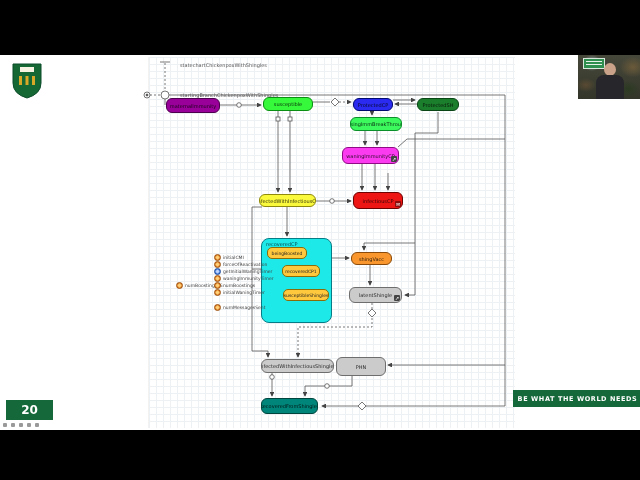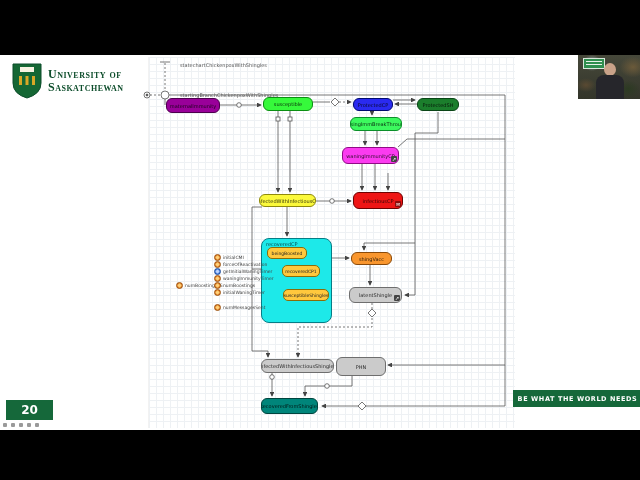--- a/index.html
+++ b/index.html
@@ -80,24 +80,20 @@
 <div class="slide">
 
   <div class="logo">
     <svg width="30" height="36" viewBox="0 0 30 36">
       <path d="M1,1 h28 v19 q0,11 -14,15 q-14,-4 -14,-15 z" fill="#156734" stroke="#0d4d2b"></path>
       <rect x="8" y="4" width="14" height="5" fill="#f7f3e2"></rect>
       <rect x="7" y="13" width="3" height="9" fill="#d9a826"></rect>
       <rect x="13.5" y="13" width="3" height="9" fill="#d9a826"></rect>
       <rect x="20" y="13" width="3" height="9" fill="#d9a826"></rect>
     </svg>
-    <div class="logo-text">
-      <div>University of</div>
-      <div>Saskatchewan</div>
-    </div>
   </div>
 
   <div class="canvas"></div>
 
   <svg class="wires" width="640" height="375" viewBox="0 0 640 375">
     <defs>
       <marker id="ah" markerWidth="6" markerHeight="6" refX="5" refY="3" orient="auto">
         <path d="M0,0 L6,3 L0,6 z" fill="#444"></path>
       </marker>
     </defs>

